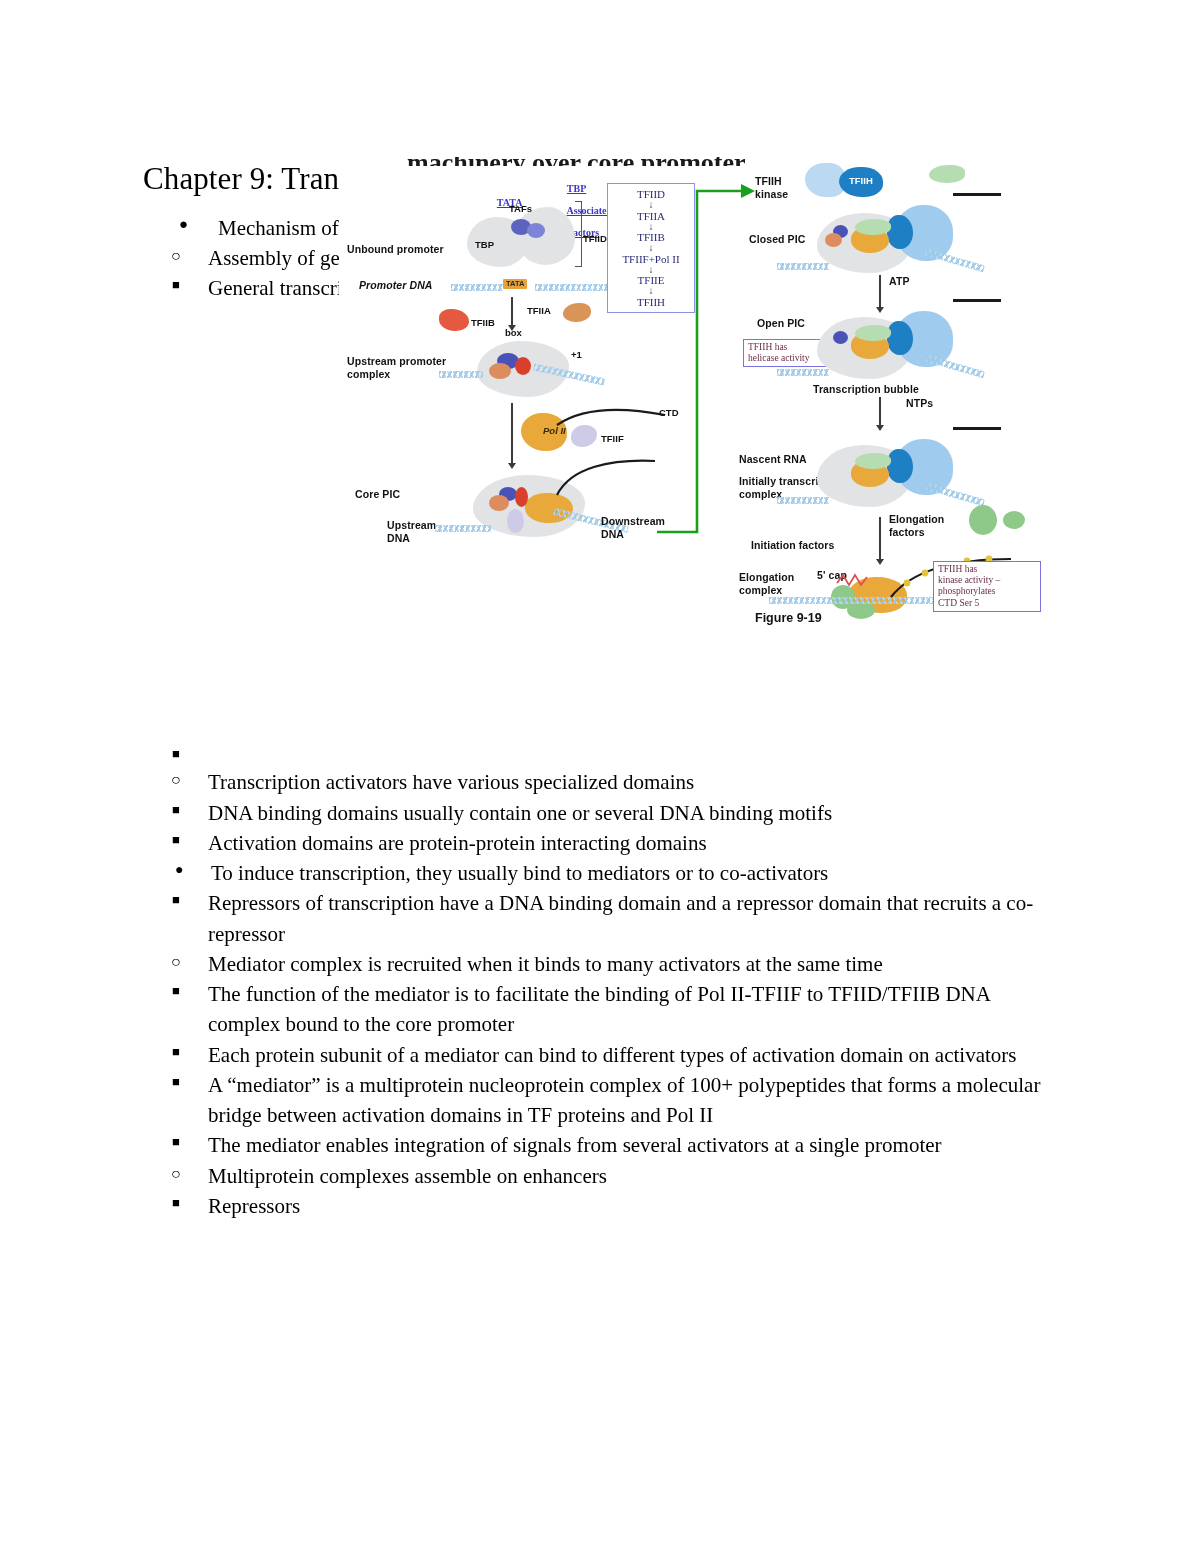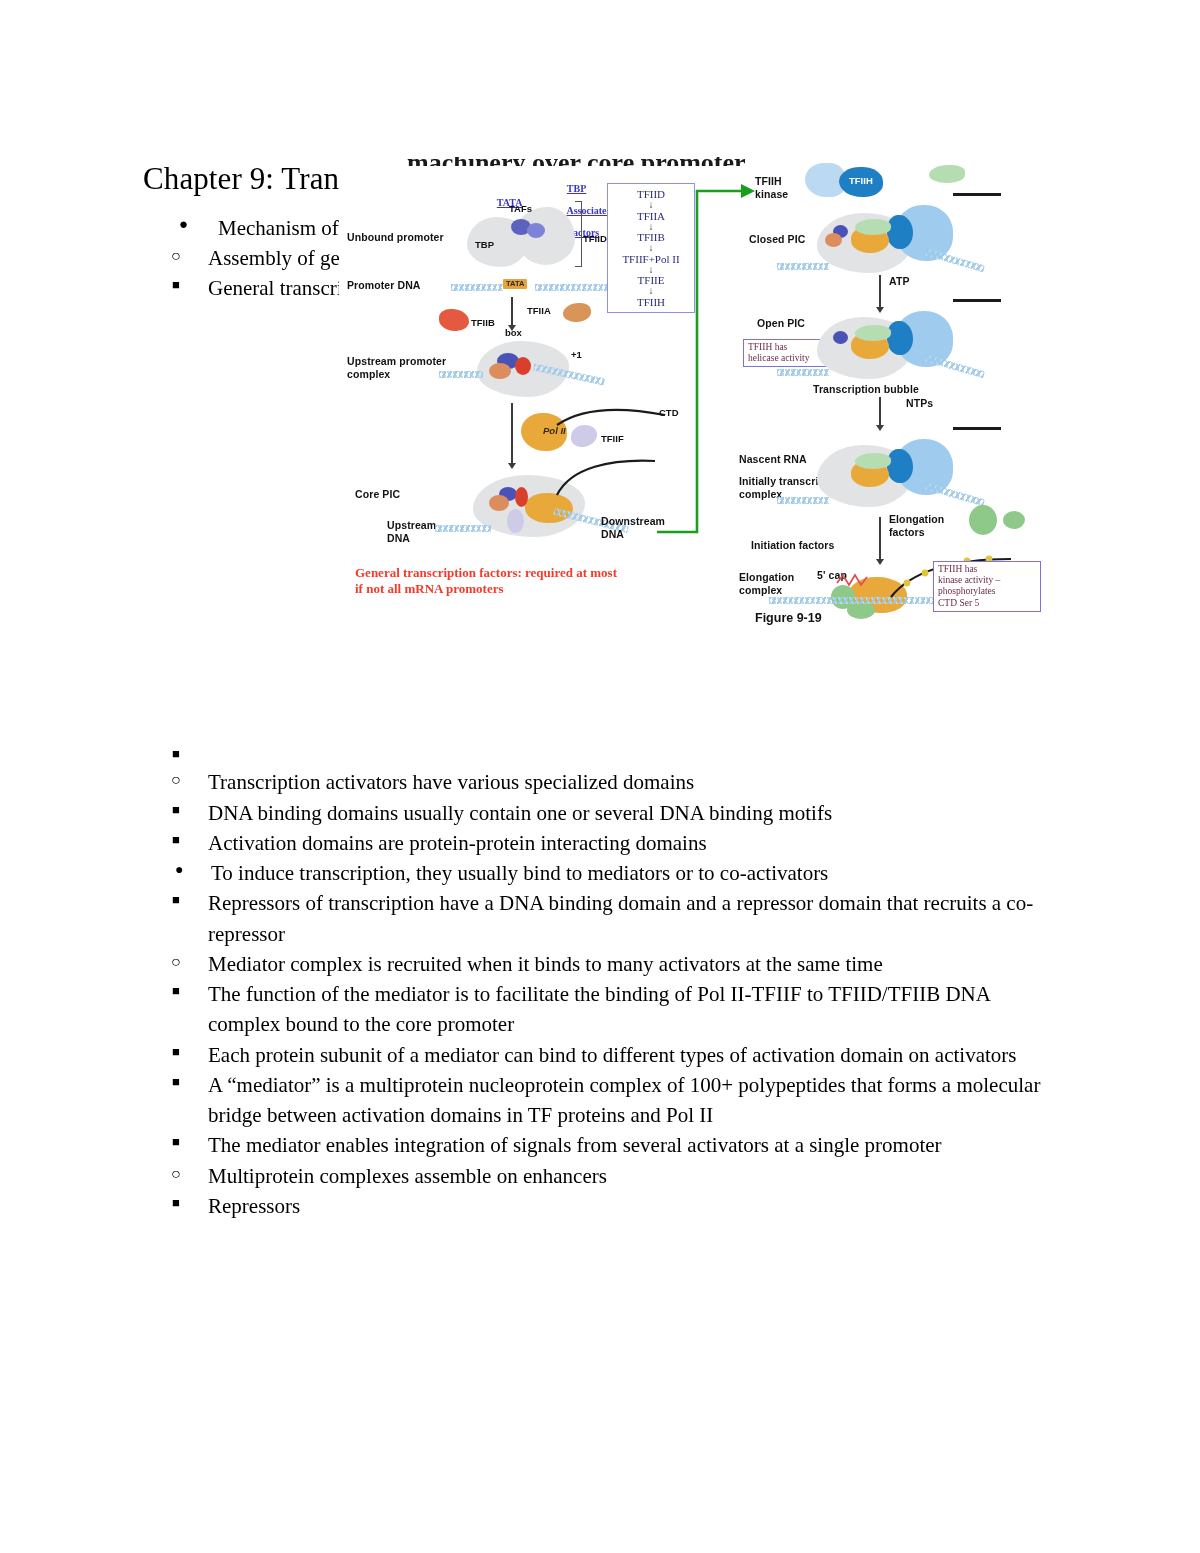--- a/index.html
+++ b/index.html
@@ -253,23 +253,23 @@
           <span class="bullet" style="top:440px;">■</span>
           <span class="txt"></span>
         </span>
 
         <div class="figure-wrap">
           <div class="figure">
             <div class="fig-inner">
 
               <div class="slide-heading-clip">machinery over core promoter</div>
 
-              <div class="fl lbl-bold" style="left:8px; top:74px;">Unbound promoter</div>
-
-              <div class="fl lbl-bold" style="left:8px; top:122px;">Promoter DNA</div>
+              <div class="fl lbl-bold" style="left:8px; top:86px;">Unbound promoter</div>
+
+              <div class="fl lbl-bold" style="left:20px; top:122px;font-style:italic;">Promoter DNA</div>
 
               <div class="fl lbl-bold" style="left:8px; top:198px; white-space:pre-line;">Upstream promoter
 complex</div>
 
               <div class="fl lbl-bold" style="left:16px; top:331px;">Core PIC</div>
 
               <div class="fl lbl-bold" style="left:48px; top:362px; white-space:pre-line;">Upstream
 DNA</div>
 
               <div class="fl lbl-blue" style="left:118px; top:28px;">
@@ -332,22 +332,20 @@
               <div class="blob" style="left:150px; top:338px; width:20px; height:16px; background:#dd8d5d;"></div>
               <div class="blob" style="left:168px; top:352px; width:17px; height:24px; background:#cdcbe8;"></div>
               <div class="dna" style="left:96px; top:368px; width:56px;"></div>
               <div class="dna" style="left:214px; top:360px; width:76px; transform:rotate(14deg);"></div>
               <svg class="curve" width="110" height="44" style="left:212px; top:296px;" viewBox="0 0 110 44">
                 <path d="M6,42 C20,14 60,6 104,8" stroke="#1b1b1b" stroke-width="2.2" fill="none"></path>
               </svg>
               <div class="fl lbl-bold" style="left:262px; top:358px; white-space:pre-line;">Downstream
 DNA</div>
 
-              <div class="red-caption" style="left:16px; top:408px;">General transcription factors: required at most
-if not all mRNA promoters</div>
 
               <div class="flowbox" style="left:268px; top:26px; width:74px;">
                 <span class="step">TFIID</span>
                 <span class="arr">↓</span>
                 <span class="step">TFIIA</span>
                 <span class="arr">↓</span>
                 <span class="step">TFIIB</span>
                 <span class="arr">↓</span>
                 <span class="step">TFIIF+Pol II</span>
                 <span class="arr">↓</span>

